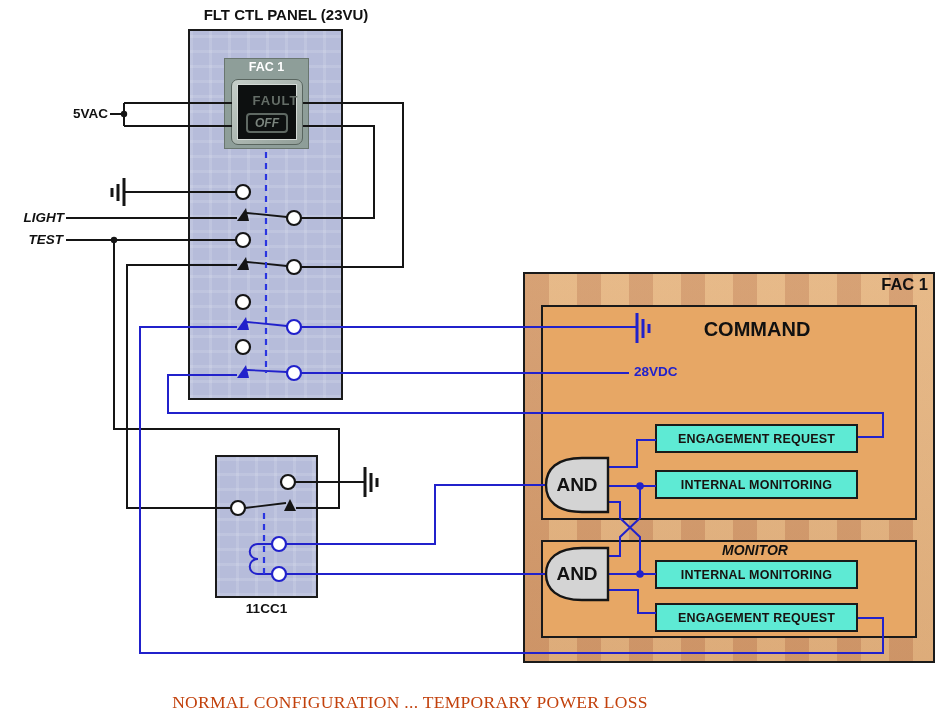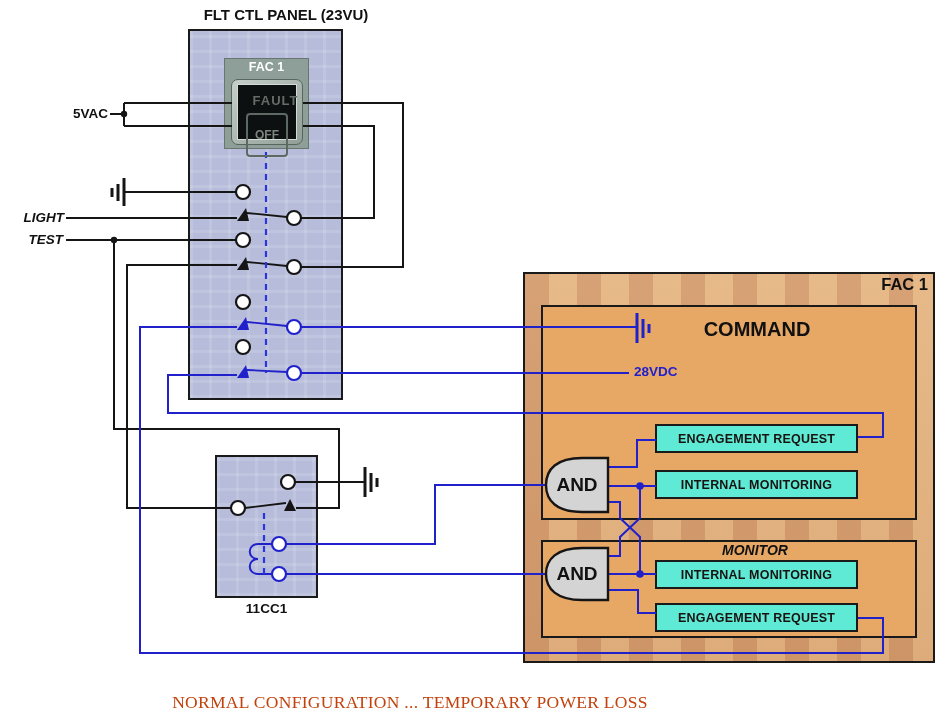--- a/index.html
+++ b/index.html
@@ -19,21 +19,21 @@
           font-weight:bold;font-size:12.5px;color:#181210;letter-spacing:.2px;}
   .lbl{color:#111;font-weight:bold;white-space:nowrap;}
   .ctr{text-align:center;} .rgt{text-align:right;}
   .ital{font-style:italic;}
   svg{position:absolute;left:0;top:0;pointer-events:none;}
   .gatetext{display:flex;align-items:center;justify-content:center;font-weight:bold;font-size:19px;color:#111;}
   #bezel{background:linear-gradient(135deg,#c6cfc9,#919e98);border:1px solid #59655f;border-radius:7px;}
   #btn-frame{background:#0d1010;border:1px solid #d4dad6;}
   #fault-lbl{color:#646d67;font-weight:bold;font-size:13px;letter-spacing:1px;}
   #off-wrap span{display:inline-block;border:2px solid #5f6963;border-radius:4px;color:#7b857e;
-                 font-weight:bold;font-size:12px;padding:12px 7px;line-height:16px;}
+                 font-weight:bold;font-size:12px;padding:0 7px;line-height:16px;font-style:italic;}
   #caption{font-family:"Liberation Serif",serif;font-size:17.5px;color:#c2410c;letter-spacing:.3px;}
 </style>
 </head>
 <body>
 
 <div id="stage">
 
   <div class="abs panelbox" style="left:188px;top:29px;width:155px;height:371px;z-index:1;"></div>
 
   <div class="abs" style="left:224px;top:58px;width:85px;height:91px;z-index:2;background:#8e9e99;border:1px solid #69766f;"></div>

